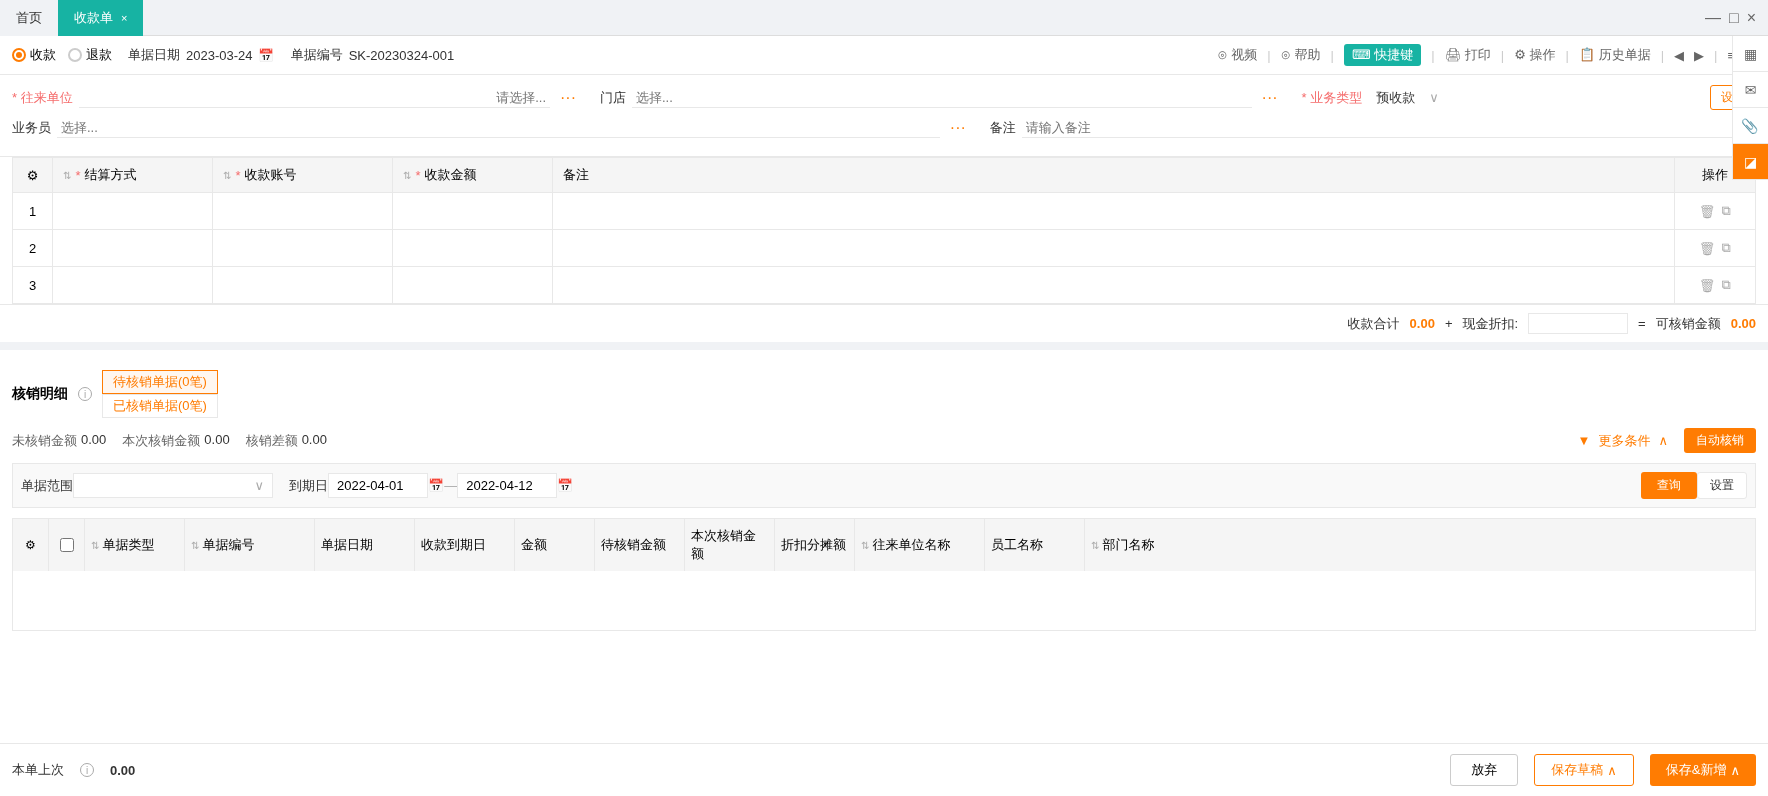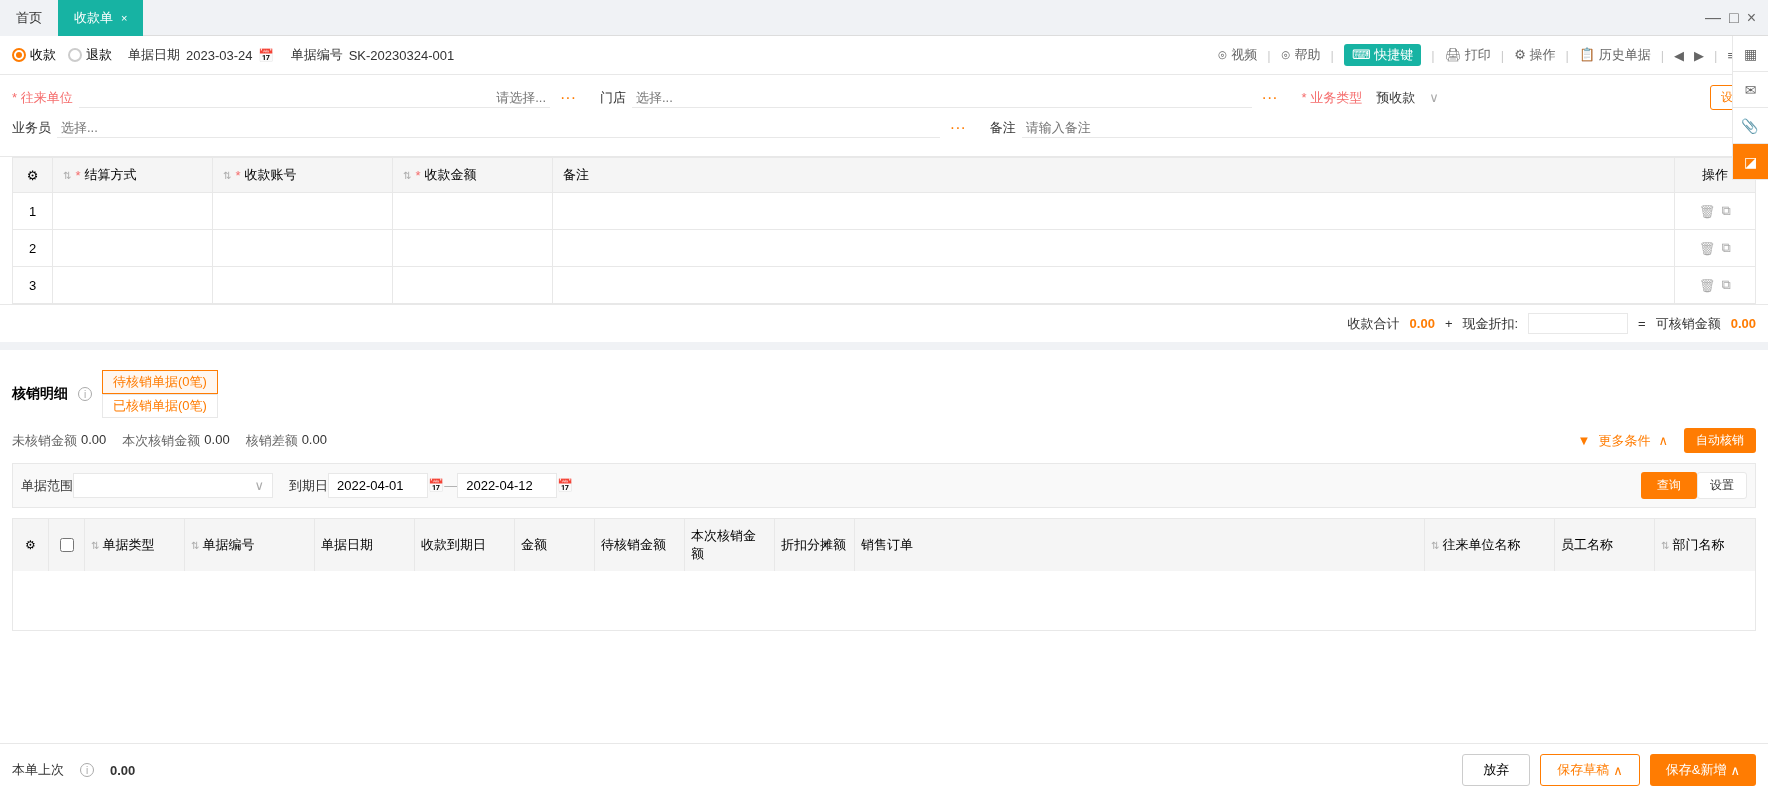--- a/index.html
+++ b/index.html
@@ -109,21 +109,21 @@
     .col2-salesorder { flex: 1; }
     .col2-customer { width: 130px; min-width: 130px; }
     .col2-staff { width: 100px; min-width: 100px; }
     .col2-dept { width: 100px; min-width: 100px; }
     .col2-settings { width: 36px; min-width: 36px; justify-content: center; }
     .table2-body { border: 1px solid #e8e8e8; height: 60px; }
 
     
     .bottom-bar { display: flex; align-items: center; padding: 10px 12px; border-top: 1px solid #e8e8e8; background: #fff; position: fixed; bottom: 0; width: 1768px; }
     .bottom-left { display: flex; align-items: center; gap: 16px; font-size: 12px; color: #333; }
-    .bottom-actions { margin-left: auto; display: flex; gap: 10px; }
+    .bottom-actions { margin-left: auto; display: flex; gap: 16px; }
     .btn-discard { background: #fff; border: 1px solid #ccc; padding: 6px 20px; border-radius: 3px; cursor: pointer; }
     .btn-save-draft { background: #fff; border: 1px solid #ff7c02; color: #ff7c02; padding: 6px 16px; border-radius: 3px; cursor: pointer; display: flex; align-items: center; gap: 4px; }
     .btn-save-new { background: #ff7c02; color: #fff; border: none; padding: 6px 16px; border-radius: 3px; cursor: pointer; display: flex; align-items: center; gap: 4px; }
 
     
     .right-sidebar { position: fixed; right: 0; top: 36px; width: 36px; display: flex; flex-direction: column; align-items: center; background: #fff; border-left: 1px solid #e8e8e8; gap: 0; }
     .sidebar-icon { width: 36px; height: 36px; display: flex; align-items: center; justify-content: center; cursor: pointer; border-bottom: 1px solid #e8e8e8; color: #666; font-size: 14px; }
     .sidebar-icon.active { background: #ff7c02; color: #fff; }
 
     .section-divider { height: 8px; background: #f0f2f5; margin: 0; }
@@ -386,23 +386,20 @@
       </div>
       <div class="col2 col2-pending">
         <span>待核销金额</span>
       </div>
       <div class="col2 col2-thistime">
         <span>本次核销金额</span>
       </div>
       <div class="col2 col2-discount">
         <span>折扣分摊额</span>
       </div>
-      <div class="col2 col2-salesorder">
-        <span>销售订单</span>
-      </div>
       <div class="col2 col2-customer">
         <span class="sort-icon">⇅</span>
         <span>往来单位名称</span>
       </div>
       <div class="col2 col2-staff">
         <span>员工名称</span>
       </div>
       <div class="col2 col2-dept">
         <span class="sort-icon">⇅</span>
         <span>部门名称</span>

